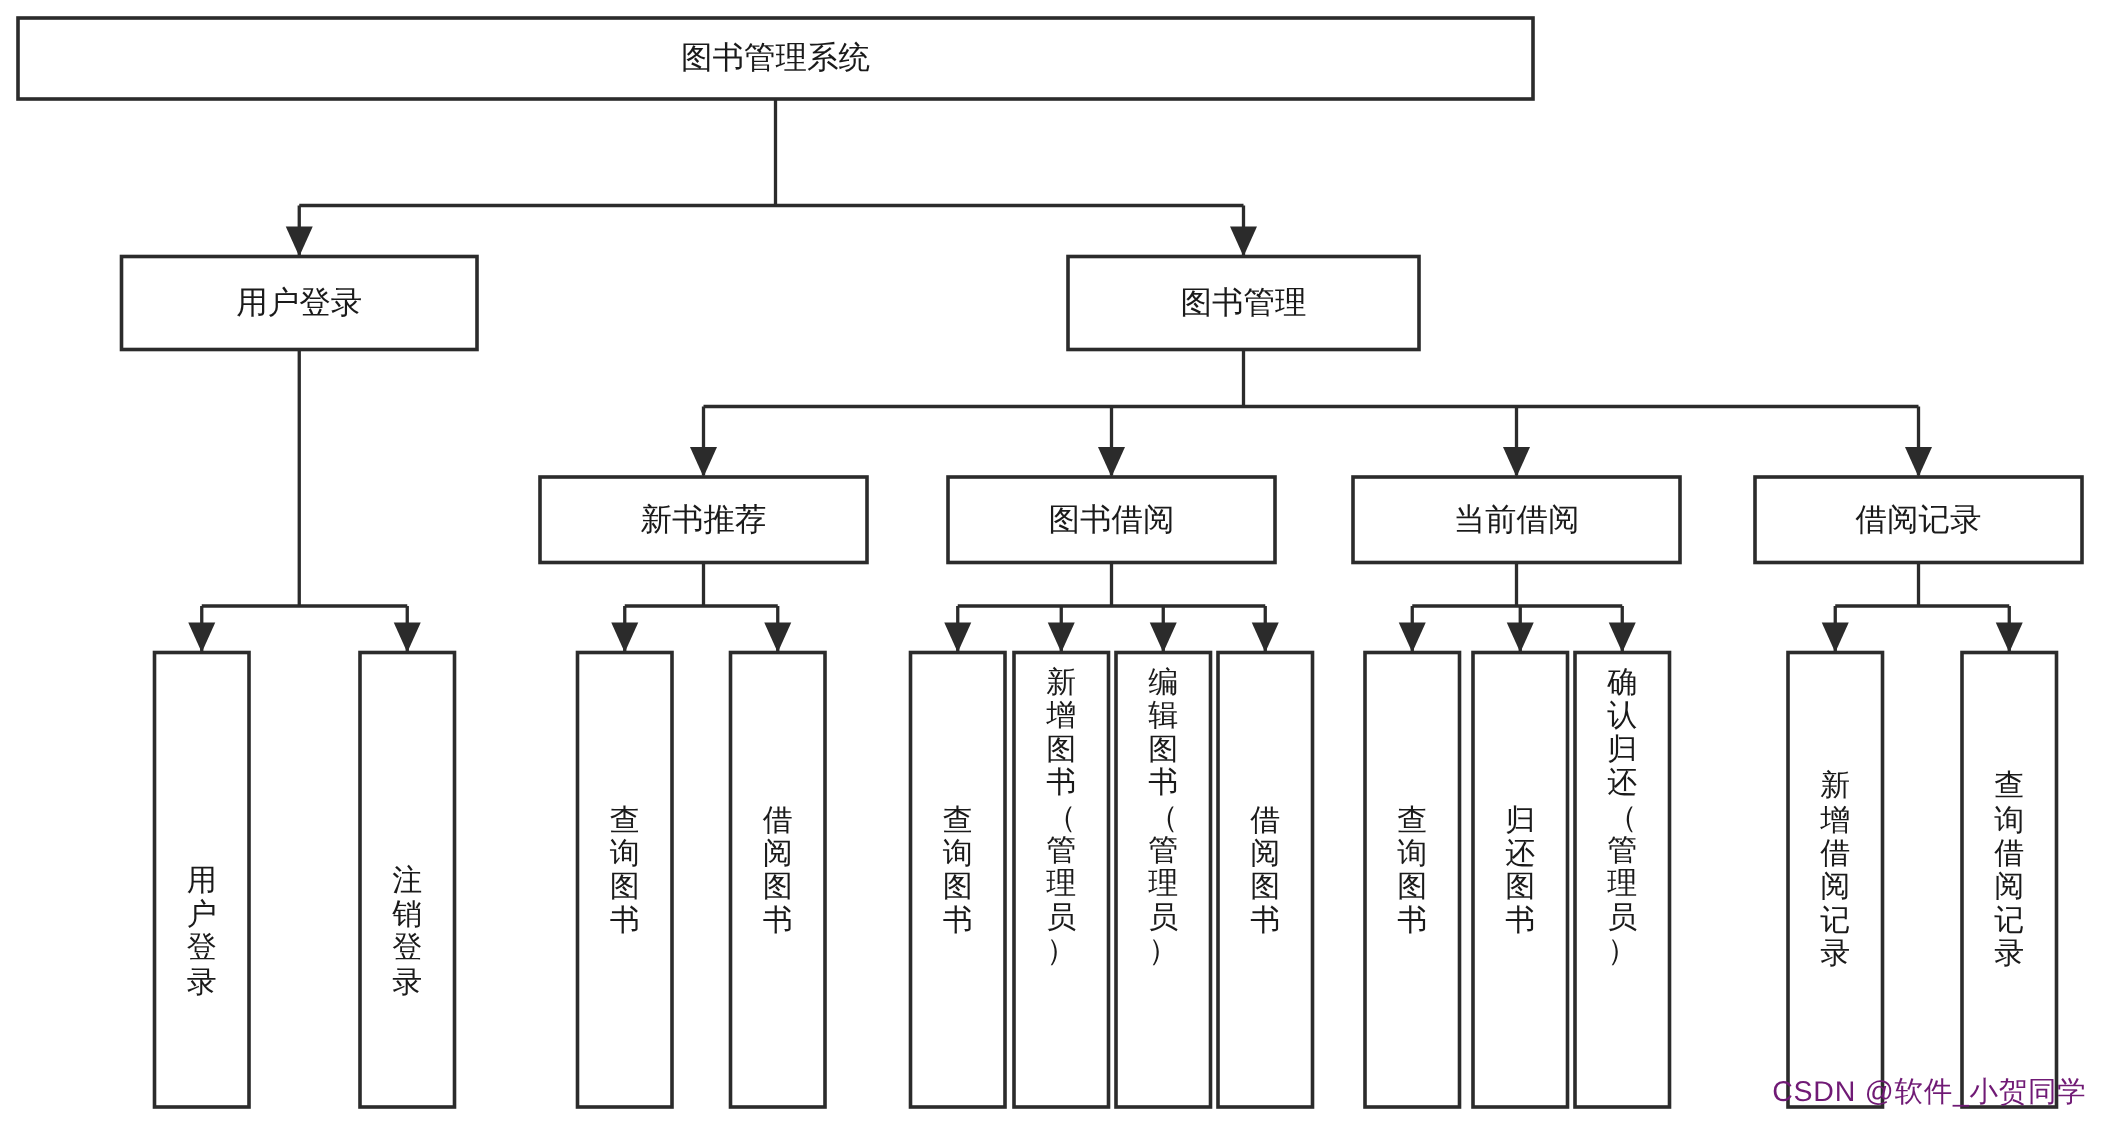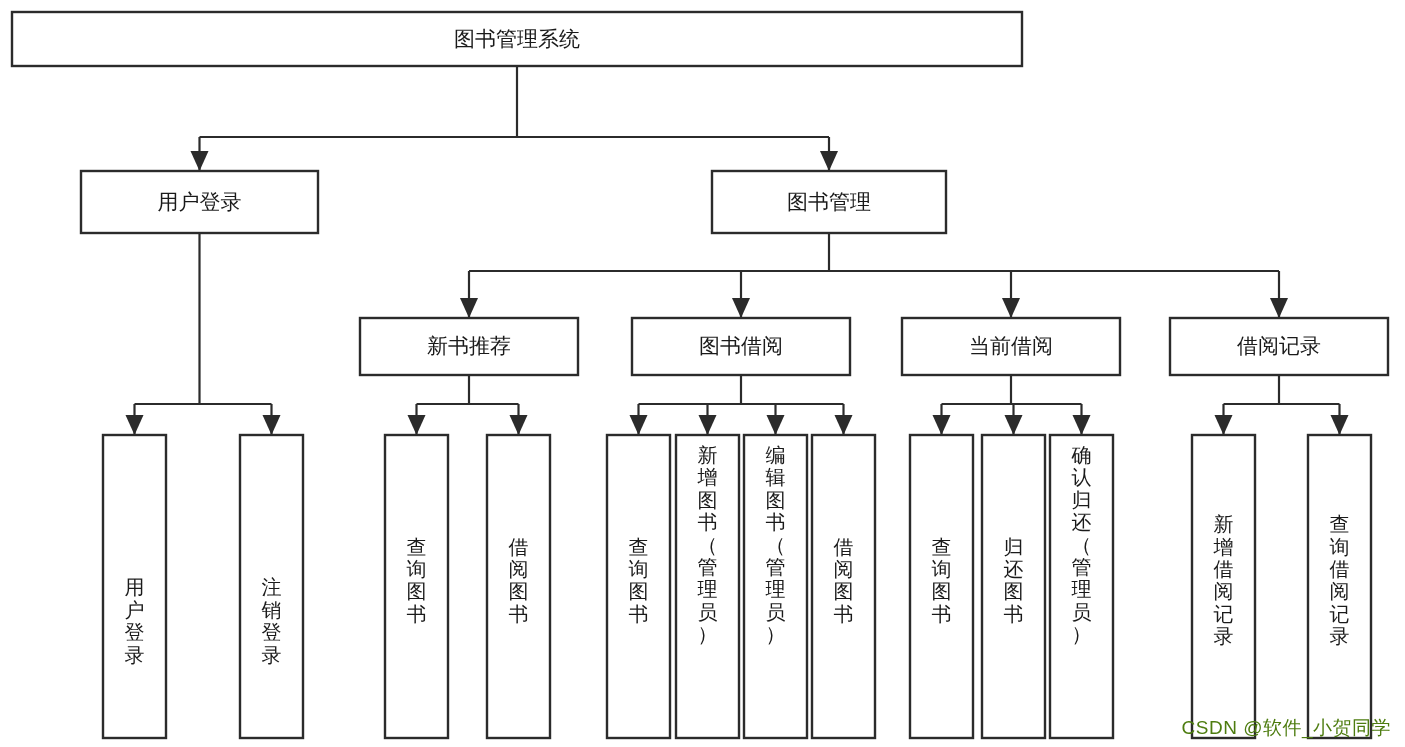--- a/index.html
+++ b/index.html
@@ -70,21 +70,21 @@
   }
   .leaf-char {
     display: block;
   }
   .watermark {
     position: absolute;
     right: 14px;
     bottom: 6px;
     font-family: "Liberation Sans", "DejaVu Sans", sans-serif;
     font-size: 19px;
-    color: #4d7c0f;
+    color: #701a75;
     letter-spacing: 0.5px;
     user-select: none;
     white-space: nowrap;
   }
 </style>
 </head>
 <body>
 
 <div id="diagram-root">
   <svg id="tree-svg" viewBox="0 0 1405 747">

